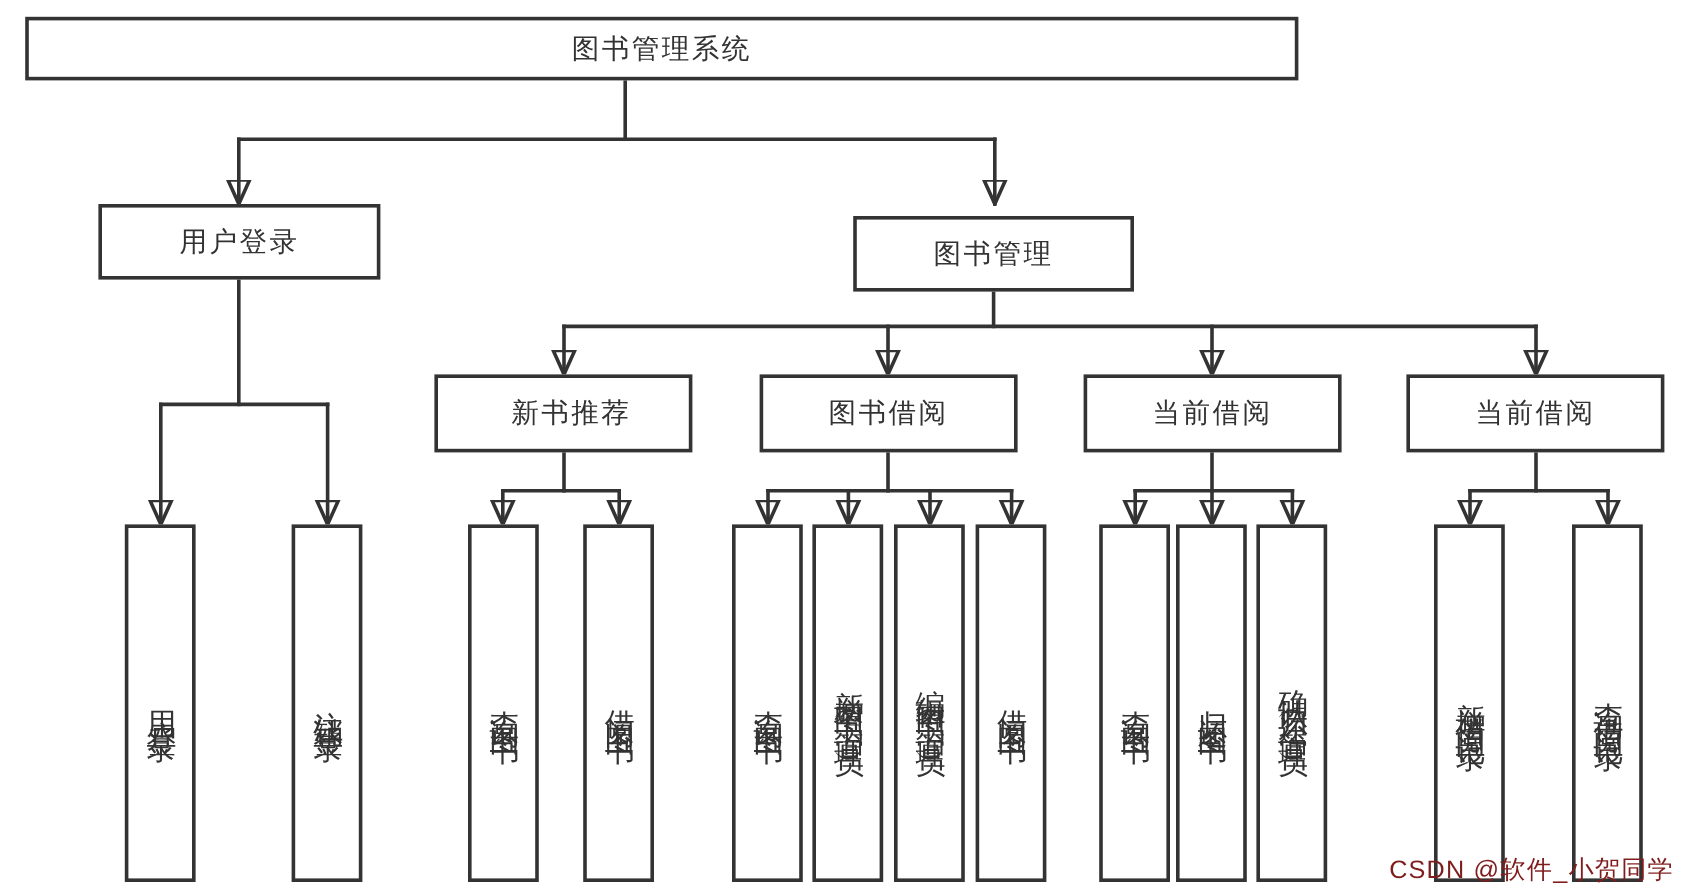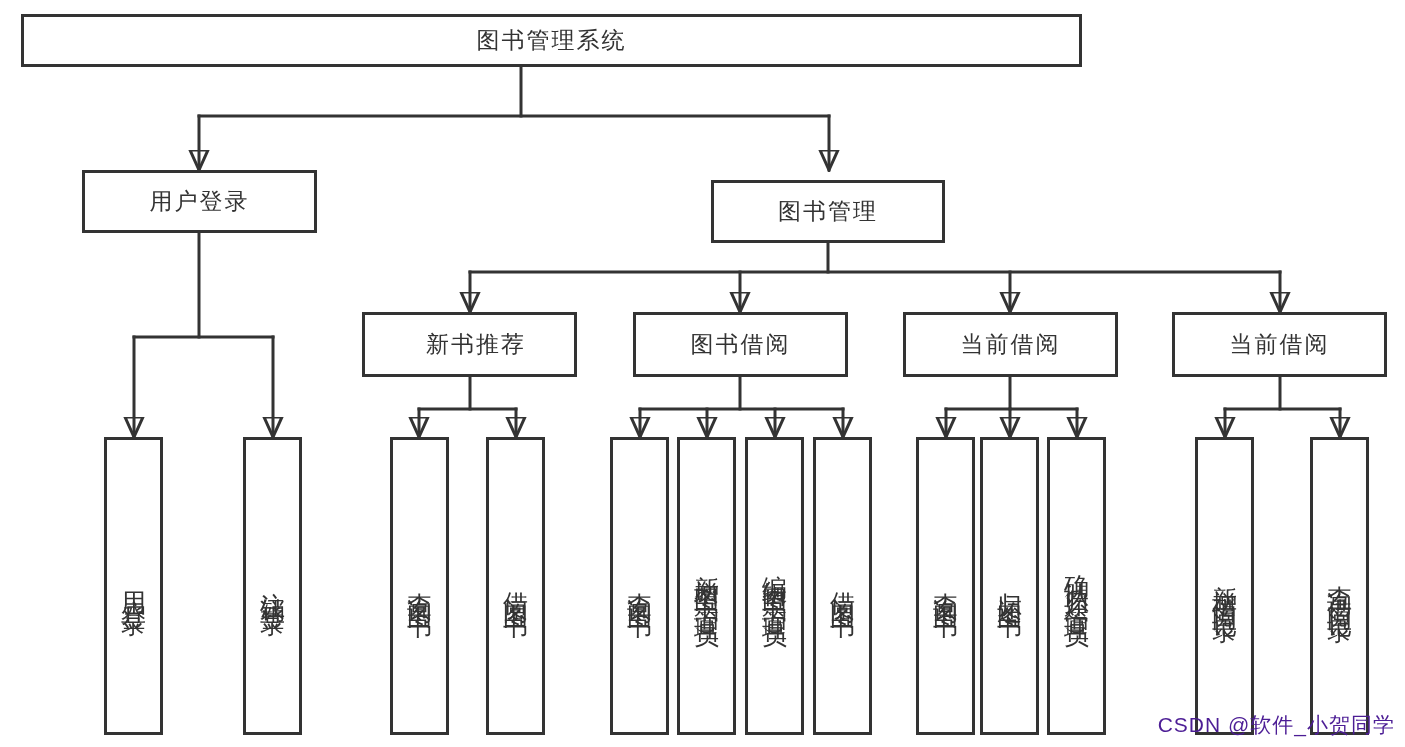--- a/index.html
+++ b/index.html
@@ -60,21 +60,21 @@
   #lf-query-rec{left:1310px;}
 
   #wires{position:absolute;left:0;top:0;width:1405px;height:747px;pointer-events:none;}
   #wires path{stroke:#333333;stroke-width:3;fill:none;stroke-linecap:square;}
 
   #watermark{
     position:absolute;
     right:10px;bottom:8px;
     font-size:21px;
     letter-spacing:1px;
-    color:#4c1d95;
+    color:#7f1d1d;
     white-space:nowrap;
   }
 </style>
 </head>
 <body>
 
 <div id="stage">
 
   <svg id="wires" viewBox="0 0 1405 747" xmlns="http://www.w3.org/2000/svg">
     <defs>

